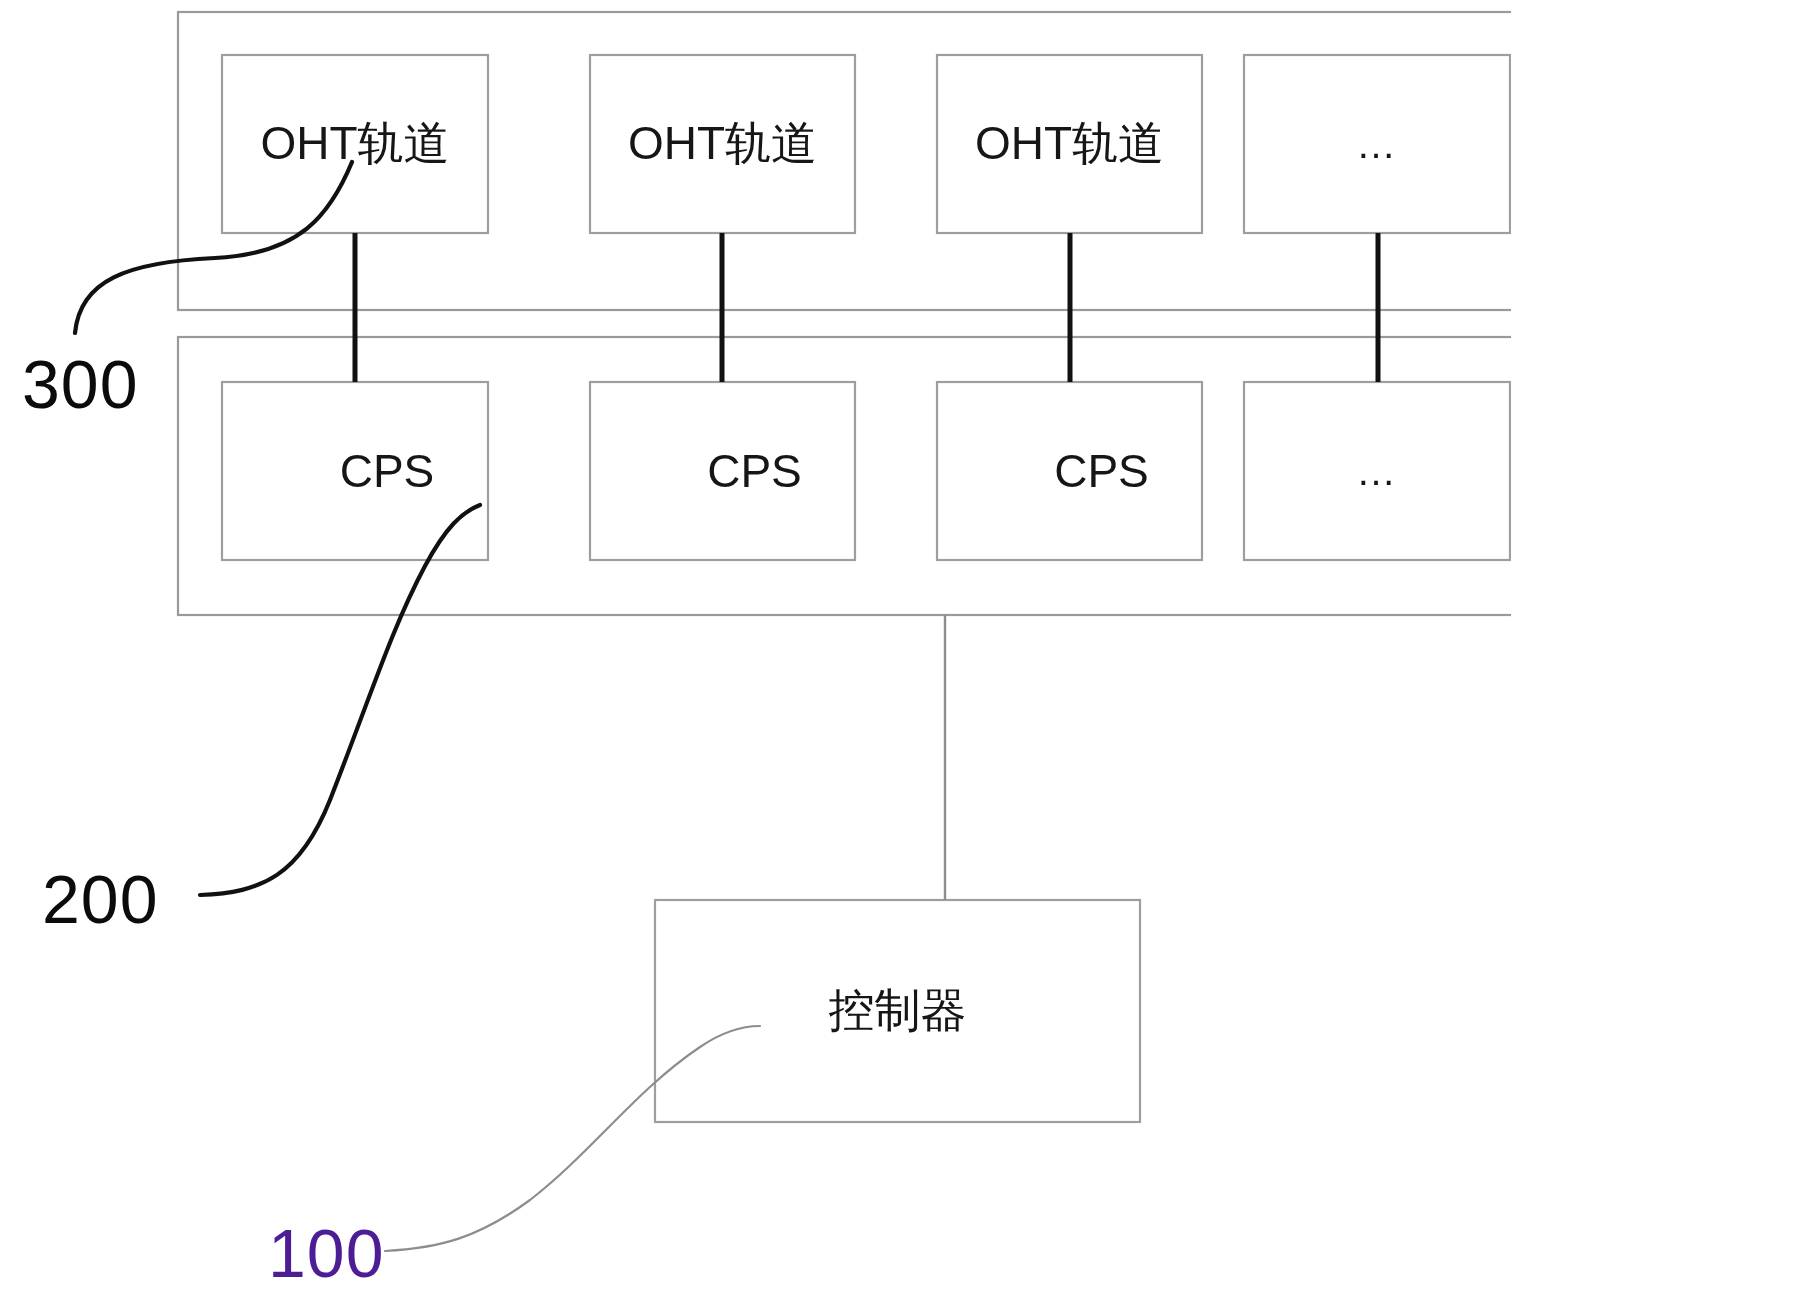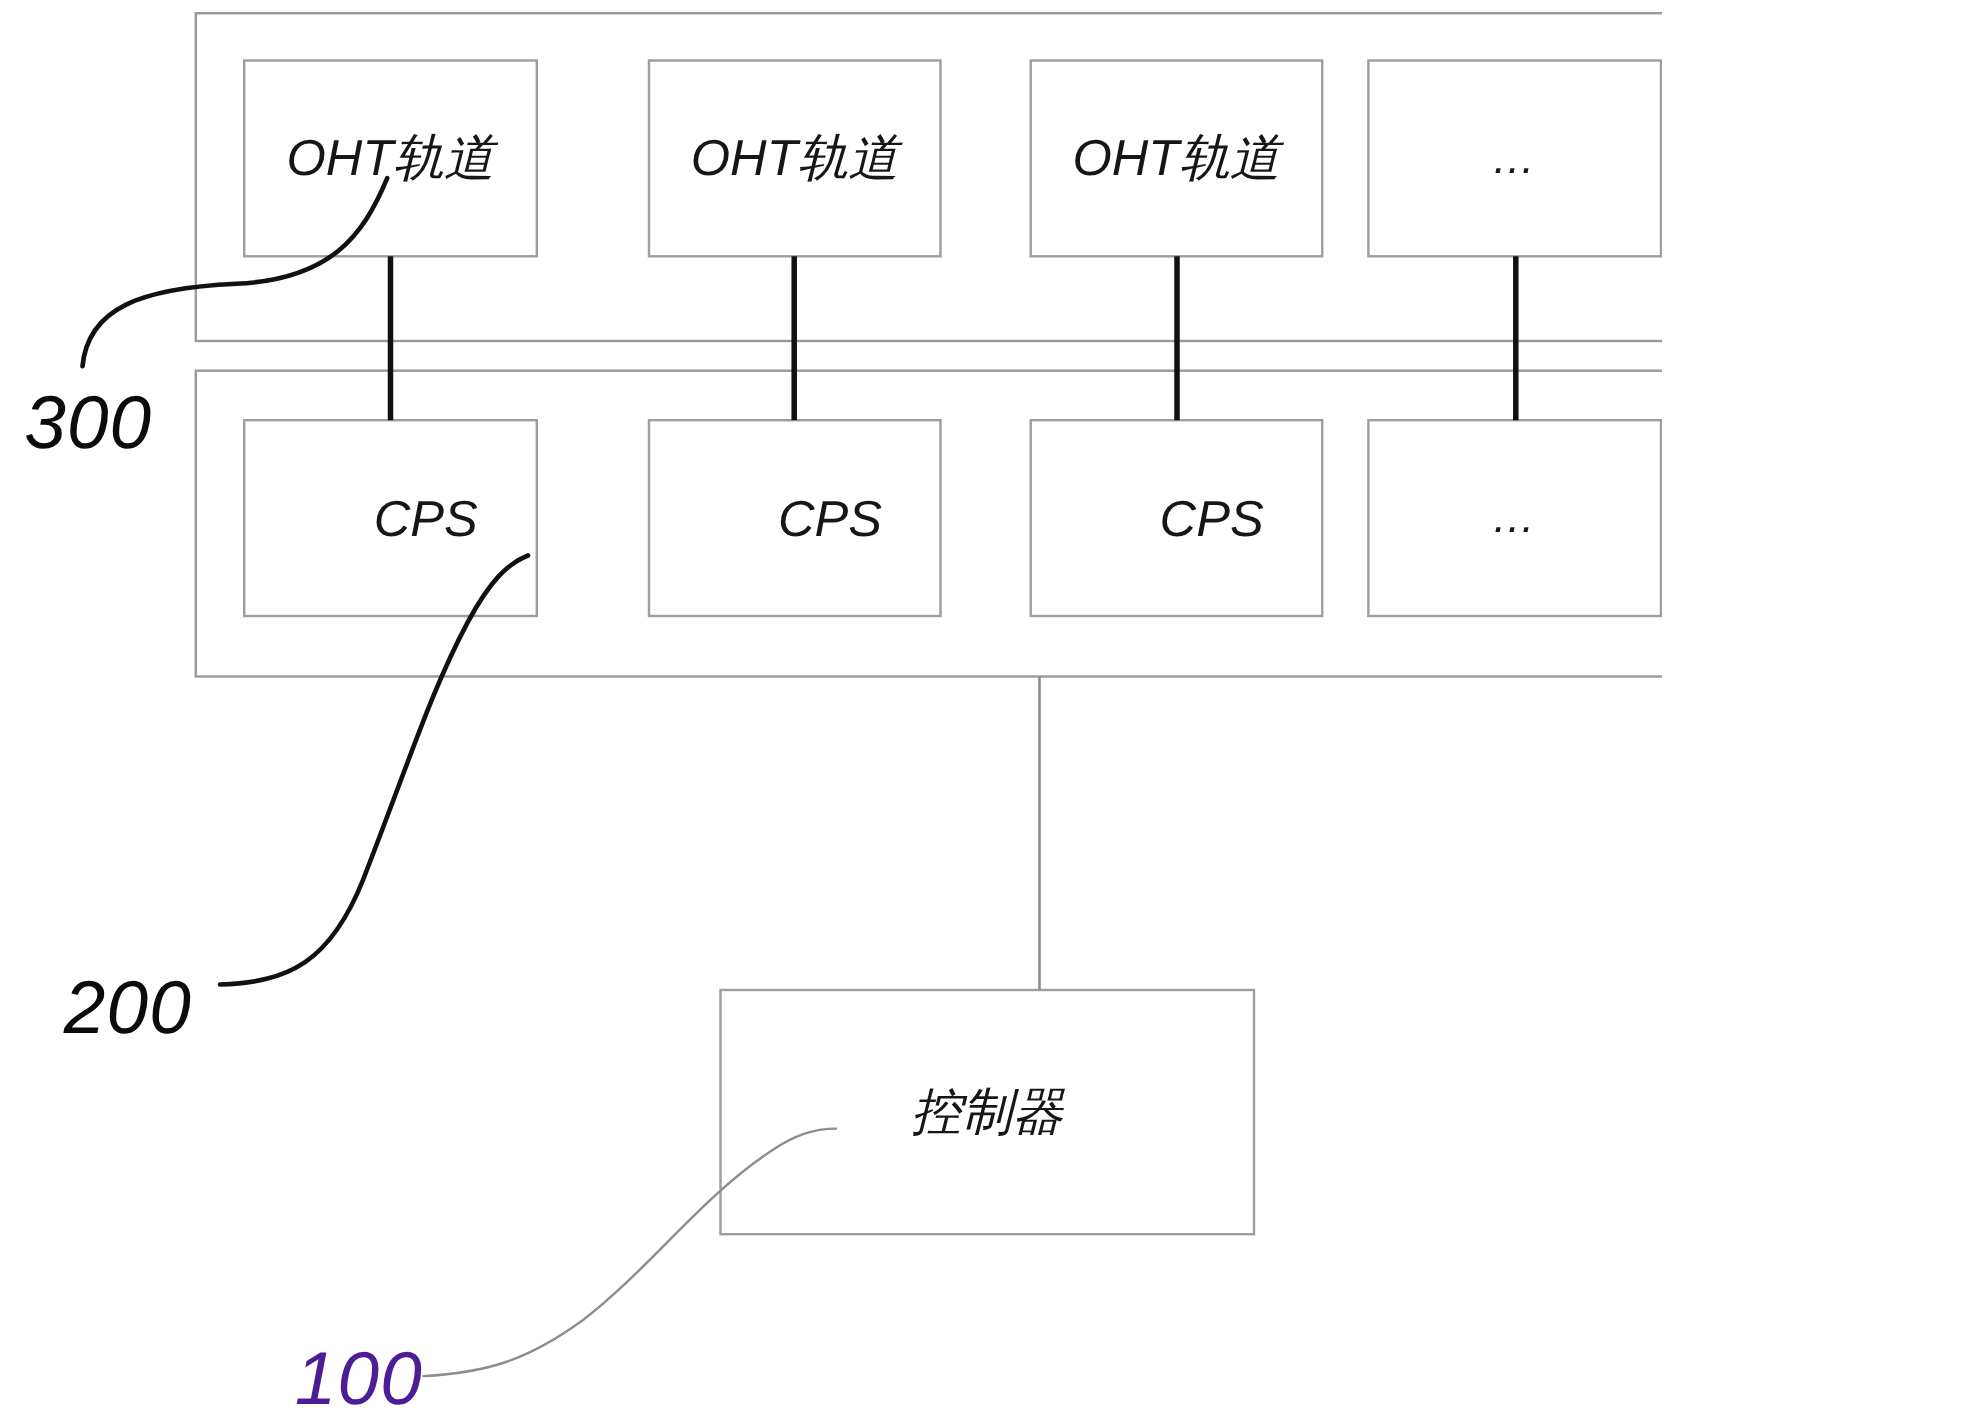--- a/index.html
+++ b/index.html
@@ -9,21 +9,20 @@
   }
   body {
     font-family: "Liberation Sans", "DejaVu Sans", sans-serif;
   }
   #stage {
     position: relative;
     width: 1511px;
     height: 1290px;
     background: #ffffff;
     overflow: hidden;
-    font-style: italic;
   }
   svg.layer {
     position: absolute;
     left: 0;
     top: 0;
     width: 1807px;
     height: 1290px;
   }
   .group-frame {
     fill: none;
@@ -159,20 +158,20 @@
     <span>…</span>
   </div>
 
   <div class="node-label label-cjk" style="left:655px; top:900px; width:485px; height:222px;align-items:center;">
     <span>控制器</span>
   </div>
 
   <div class="ref-num" style="left:22px; top:345px;">
     <span>300</span>
   </div>
-  <div class="ref-num" style="left:58px; top:860px;margin-top:17px;">
+  <div class="ref-num" style="left:42px; top:860px;">
     <span>200</span>
   </div>
   <div class="ref-num light" style="left:240px; top:1214px;">
     <span>100</span>
   </div>
 
 </div>
 
 </body></html>

